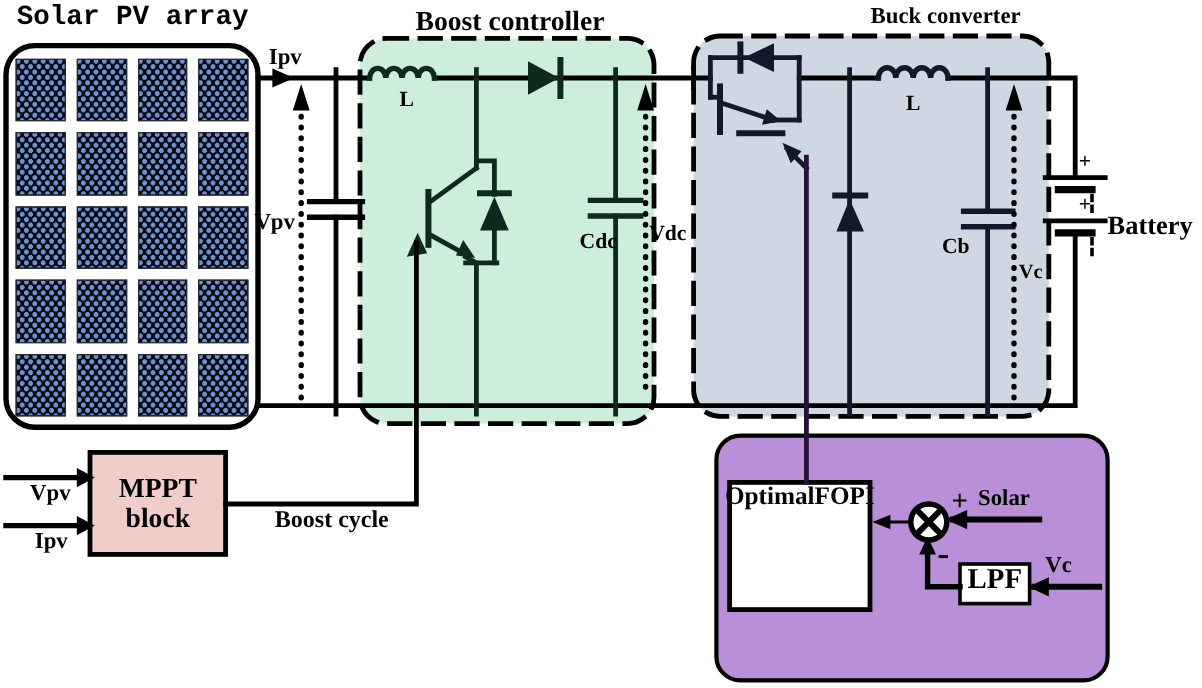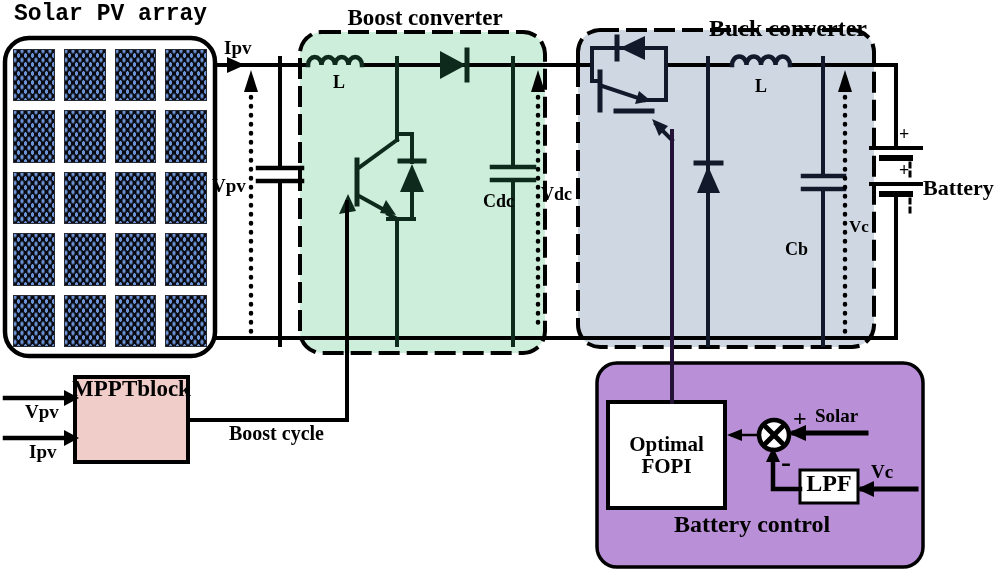--- a/index.html
+++ b/index.html
@@ -10,23 +10,23 @@
   .ctr{text-align:center;}
   #pv-grid{position:absolute;left:13px;top:49px;width:194px;height:298px;
            display:grid;grid-template-columns:repeat(4,1fr);grid-template-rows:repeat(5,1fr);
            gap:9px;}
   .pv-panel{background-color:#0a0a12;border:1px solid #2a2a33;
             background-image:
               radial-gradient(#6b93d6 1.7px, rgba(0,0,0,0) 1.9px),
               radial-gradient(#6b93d6 1.7px, rgba(0,0,0,0) 1.9px);
             background-size:7px 9px,7px 9px;
             background-position:1px 1px,4.5px 5.5px;}
-  #mppt-text{left:75px;top:377px;width:113px;height:85px;display:flex;flex-direction:row;
+  #mppt-text{left:75px;top:377px;width:113px;height:85px;display:flex;flex-direction:column;
              justify-content:center;font-size:23px;}
-  #fopi-text{left:608px;top:402px;width:117px;height:106px;display:flex;flex-direction:column;
+  #fopi-text{left:608px;top:402px;width:117px;height:106px;display:flex;flex-direction:row;
              justify-content:center;font-size:21px;}
   #lpf-text{left:800px;top:470px;width:58px;height:27px;display:flex;align-items:center;
             justify-content:center;font-size:24px;}
 </style>
 </head>
 <body>
 
 <div id="stage">
 
   <svg width="1002" height="573" viewBox="0 0 1002 573">
@@ -178,50 +178,49 @@
       <div class="pv-panel"></div>
       <div class="pv-panel"></div>
       <div class="pv-panel"></div>
       <div class="pv-panel"></div>
       <div class="pv-panel"></div>
       <div class="pv-panel"></div>
       <div class="pv-panel"></div>
     </div>
 
   <div class="lbl ctr" style="left:8px;top:2px;width:205px;font-size:23px;font-family:Liberation Mono, monospace;">Solar PV array</div>
-  <div class="lbl ctr" style="left:325px;top:6px;width:200px;font-size:23px;">Boost converter</div>
-  <div class="lbl ctr" style="left:693px;top:16px;width:190px;font-size:24px;">Buck converter</div>
+  <div class="lbl ctr" style="left:325px;top:6px;width:200px;font-size:23px;">Boost controller</div>
+  <div class="lbl ctr" style="left:693px;top:4px;width:190px;font-size:19px;">Buck converter</div>
 
   <div class="lbl" style="left:224px;top:38px;font-size:19px;">Ipv</div>
   <div class="lbl" style="left:212px;top:176px;font-size:19px;">Vpv</div>
 
   <div class="lbl" style="left:333px;top:73px;font-size:18px;">L</div>
   <div class="lbl" style="left:483px;top:192px;font-size:18px;">Cdc</div>
   <div class="lbl" style="left:541px;top:185px;font-size:18px;">Vdc</div>
 
   <div class="lbl" style="left:755px;top:77px;font-size:18px;">L</div>
-  <div class="lbl" style="left:785px;top:196px;font-size:18px;margin-top:44px;">Cb</div>
+  <div class="lbl" style="left:785px;top:196px;font-size:18px;">Cb</div>
   <div class="lbl" style="left:849px;top:218px;font-size:17px;">Vc</div>
 
   <div class="lbl" style="left:923px;top:176px;font-size:22px;">Battery</div>
   <div class="lbl" style="left:899px;top:125px;font-size:18px;">+</div>
   <div class="lbl" style="left:899px;top:161px;font-size:18px;">+</div>
 
   <div class="lbl ctr" id="mppt-text">
     <span>MPPT</span>
     <span>block</span>
   </div>
   <div class="lbl" style="left:25px;top:402px;font-size:19px;">Vpv</div>
   <div class="lbl" style="left:29px;top:442px;font-size:19px;">Ipv</div>
   <div class="lbl" style="left:229px;top:423px;font-size:20px;">Boost cycle</div>
 
   <div class="lbl ctr" id="fopi-text">
     <span>Optimal</span>
     <span>FOPI</span>
   </div>
-  <div class="lbl ctr" style="left:652px;top:512px;width:200px;font-size:24px;">Battery control</div>
   <div class="lbl ctr" id="lpf-text">LPF</div>
   <div class="lbl" style="left:815px;top:406px;font-size:19px;">Solar</div>
   <div class="lbl" style="left:793px;top:406px;font-size:24px;">+</div>
   <div class="lbl" style="left:781px;top:446px;font-size:30px;">-</div>
   <div class="lbl" style="left:871px;top:462px;font-size:19px;">Vc</div>
 
 </div>
 
 </body></html>

